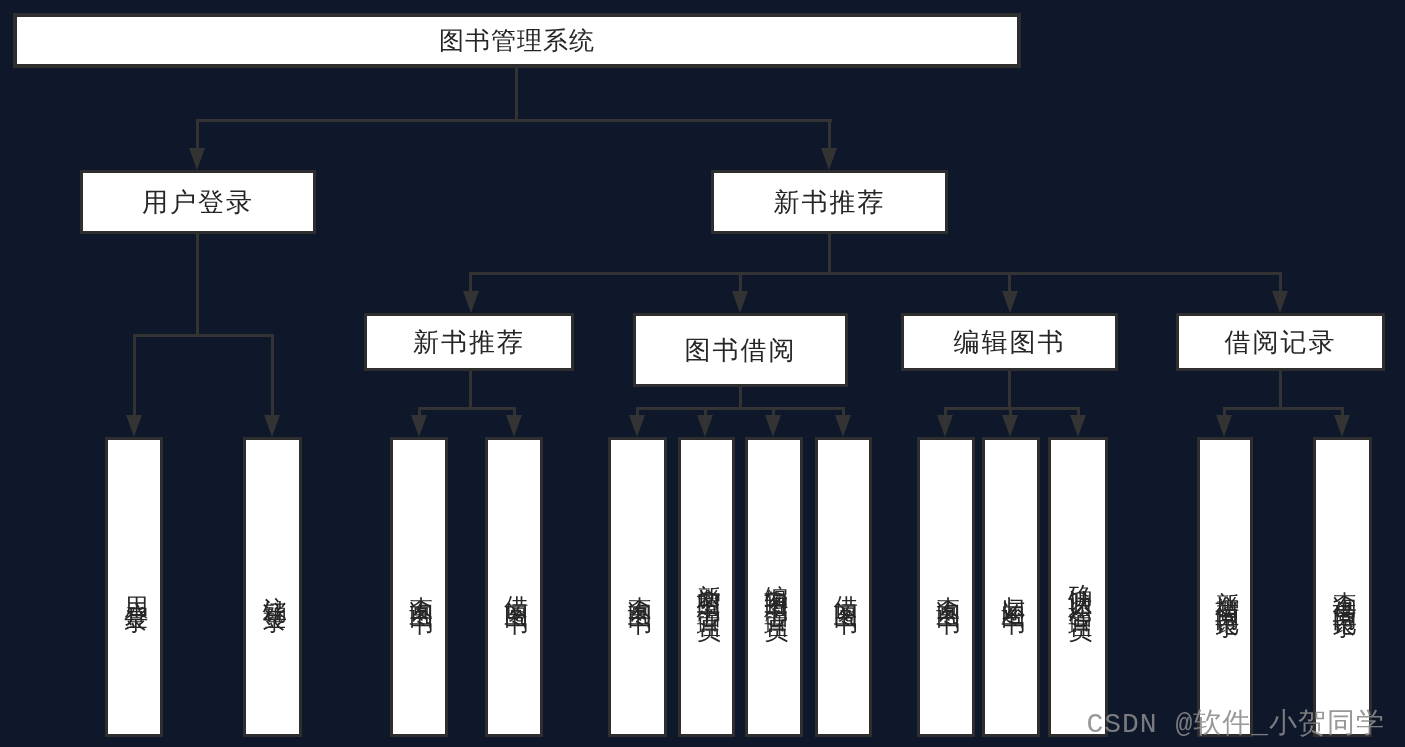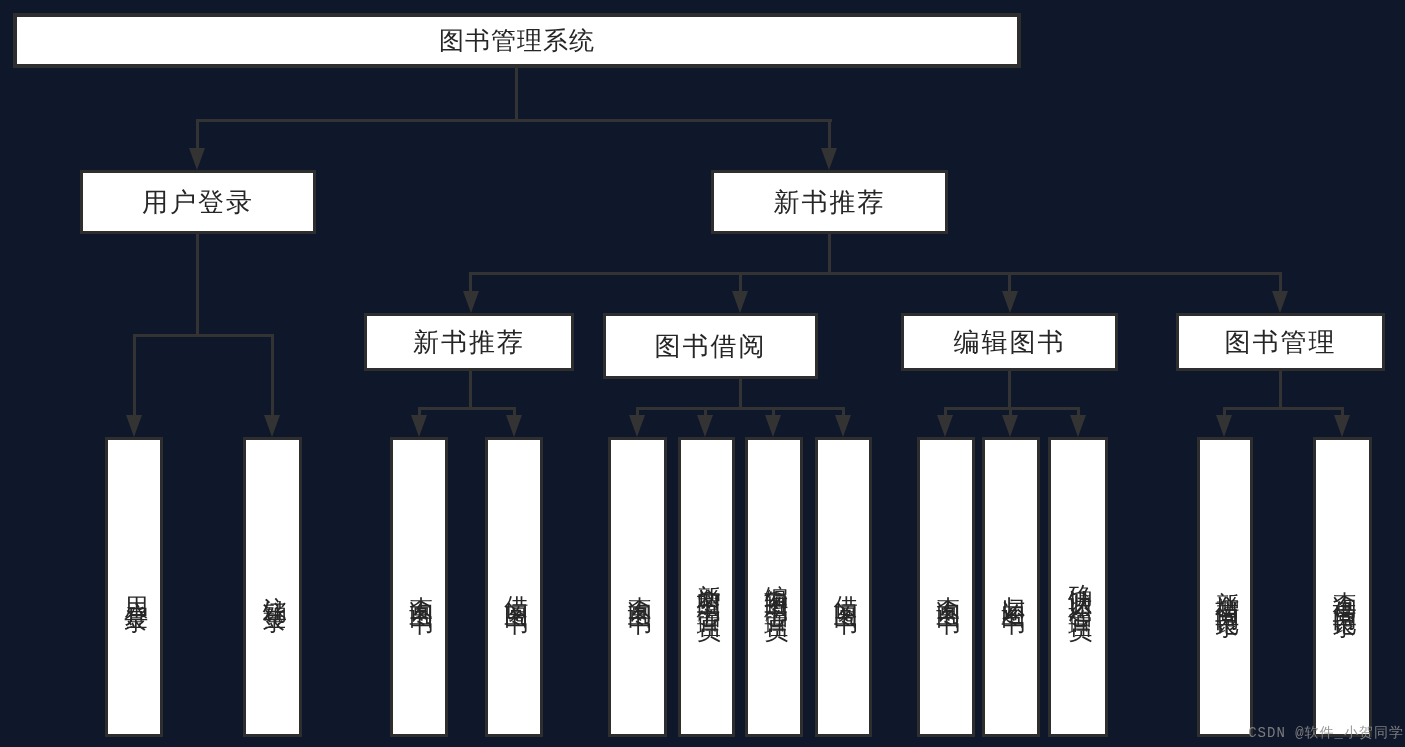--- a/index.html
+++ b/index.html
@@ -33,22 +33,22 @@
   
   .ln{position:absolute;background:#333333;}
   .ah{
     position:absolute;width:0;height:0;
     border-left:8px solid transparent;
     border-right:8px solid transparent;
     border-top:22px solid #333333;
   }
   .watermark{
     position:absolute;
-    right:1px;bottom:5px;
-    font-size:14px;
+    right:20px;bottom:5px;
+    font-size:28px;
     color:rgba(138,138,138,0.88);
     letter-spacing:1px;
     white-space:nowrap;
   }
 </style>
 </head>
 <body>
 
 <div class="canvas">
 
@@ -110,23 +110,23 @@
   <div class="ln" style="left:1341px;top:407px;width:3px;height:10px"></div>
   <div class="ah" style="left:1216px;top:415px"></div>
   <div class="ah" style="left:1334px;top:415px"></div>
 
   <div class="box root" style="left:13px;top:13px;width:1008px;height:55px">图书管理系统</div>
 
   <div class="box lvl2" style="left:80px;top:170px;width:236px;height:64px">用户登录</div>
   <div class="box lvl2" style="left:711px;top:170px;width:237px;height:64px">新书推荐</div>
 
   <div class="box lvl3" style="left:364px;top:313px;width:210px;height:58px">新书推荐</div>
-  <div class="box lvl3" style="left:603px;top:313px;width:215px;height:66px">图书借阅</div>
+  <div class="box lvl3" style="left:633px;top:313px;width:215px;height:74px">图书借阅</div>
   <div class="box lvl3" style="left:901px;top:313px;width:217px;height:58px">编辑图书</div>
-  <div class="box lvl3" style="left:1176px;top:313px;width:209px;height:58px">图书管理</div>
+  <div class="box lvl3" style="left:1176px;top:313px;width:209px;height:58px">借阅记录</div>
 
   <div class="box leaf" style="left:105px;top:437px;width:58px;height:300px">
     <span class="vtxt">用户登录</span>
   </div>
   <div class="box leaf" style="left:243px;top:437px;width:59px;height:300px">
     <span class="vtxt">注销登录</span>
   </div>
 
   <div class="box leaf" style="left:390px;top:437px;width:58px;height:300px">
     <span class="vtxt">查询图书</span>

